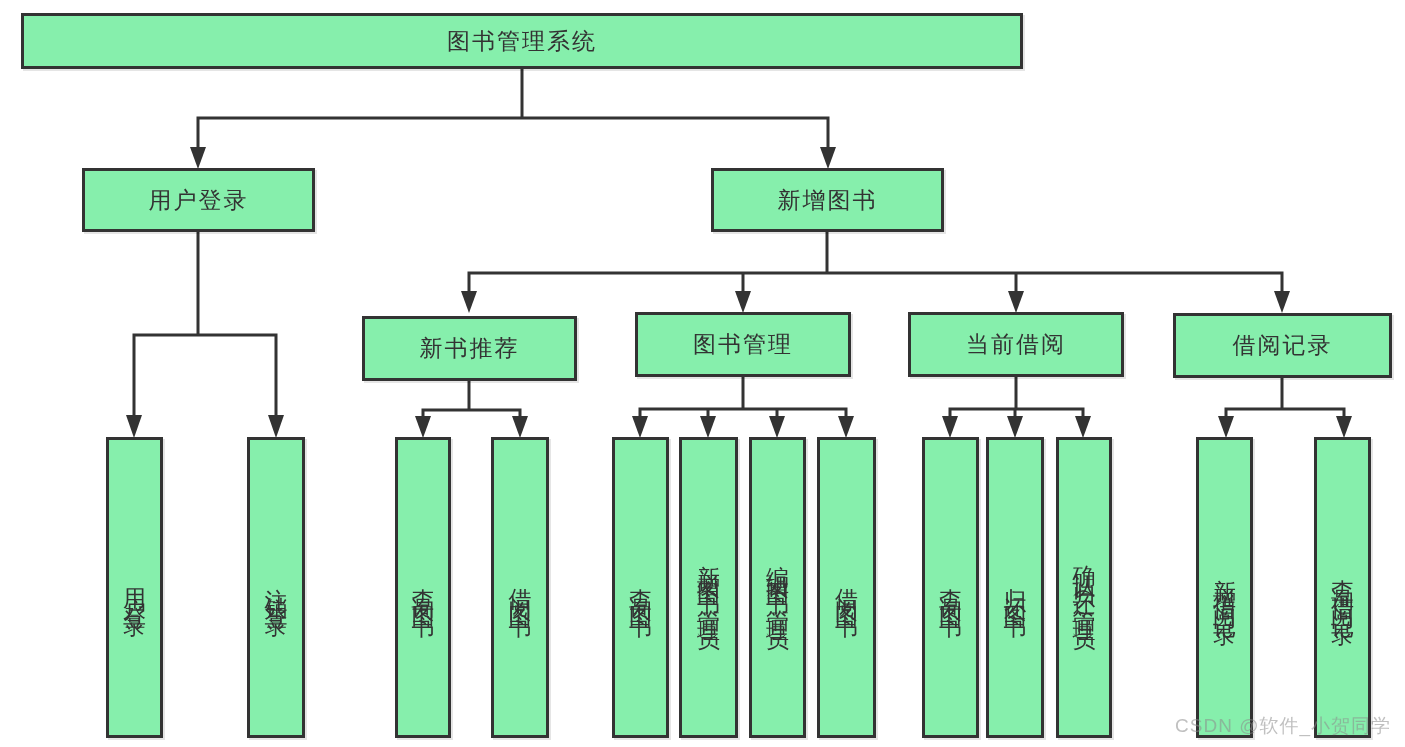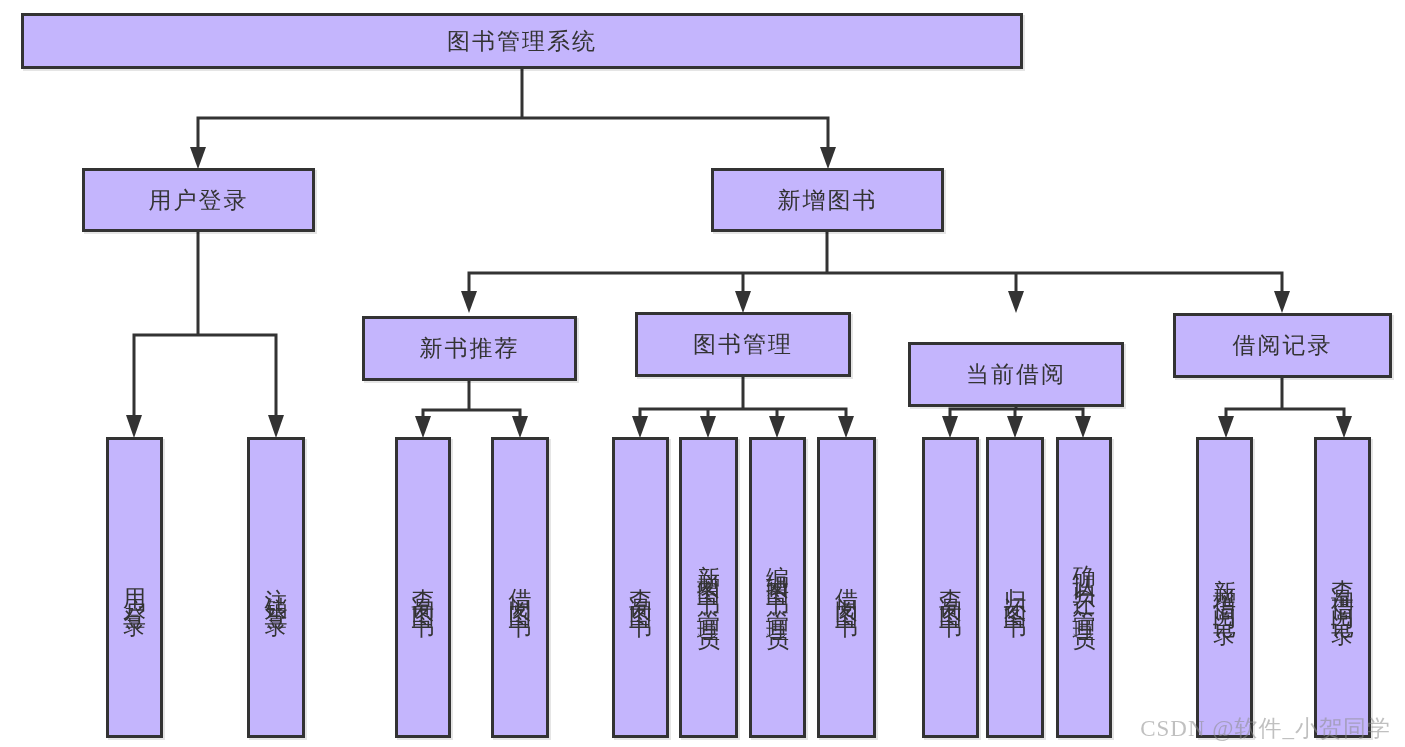--- a/index.html
+++ b/index.html
@@ -8,43 +8,42 @@
     width:1405px;height:747px;
     background:#ffffff;
     overflow:hidden;
     font-family:"Liberation Sans",sans-serif;
     color:#333333;
   }
   #wires{position:absolute;left:0;top:0;width:1405px;height:747px;}
   .node{
     position:absolute;
     box-sizing:border-box;
-    background:#c4b5fd;
+    background:#86efac;
     border:3px solid #333333;
     box-shadow:2px 2px 0 rgba(0,0,0,0.10);
     display:flex;align-items:center;justify-content:center;
   }
   .hbox{font-size:23px;letter-spacing:2px;white-space:nowrap;}
   .vbox span{
     writing-mode:vertical-rl;
     text-orientation:mixed;
     font-size:23px;
     letter-spacing:9px;
     line-height:1;
     white-space:nowrap;
   }
   #watermark{
     position:absolute;
     right:14px;top:713px;
-    font-size:23px;
+    font-size:19px;
     letter-spacing:1px;
     color:rgba(140,140,140,0.55);
     white-space:nowrap;
     pointer-events:none;
-    font-family:Liberation Serif, serif;
   }
 </style>
 </head>
 <body>
 
 <div id="canvas">
 
   <svg id="wires" viewBox="0 0 1405 747" xmlns="http://www.w3.org/2000/svg">
 
     <g stroke="#333333" stroke-width="3" fill="#333333">
@@ -117,21 +116,21 @@
   <div class="node hbox" style="left:711px;top:168px;width:233px;height:64px;">
     <span>新增图书</span>
   </div>
 
   <div class="node hbox" style="left:362px;top:316px;width:215px;height:65px;">
     <span>新书推荐</span>
   </div>
   <div class="node hbox" style="left:635px;top:312px;width:216px;height:65px;">
     <span>图书管理</span>
   </div>
-  <div class="node hbox" style="left:908px;top:312px;width:216px;height:65px;margin-top:30px;">
+  <div class="node hbox" style="left:908px;top:312px;width:216px;height:65px;">
     <span>当前借阅</span>
   </div>
   <div class="node hbox" style="left:1173px;top:313px;width:219px;height:65px;">
     <span>借阅记录</span>
   </div>
 
   <div class="node vbox" style="left:106px;top:437px;width:57px;height:301px;">
     <span>用户登录</span>
   </div>
   <div class="node vbox" style="left:247px;top:437px;width:58px;height:301px;">

